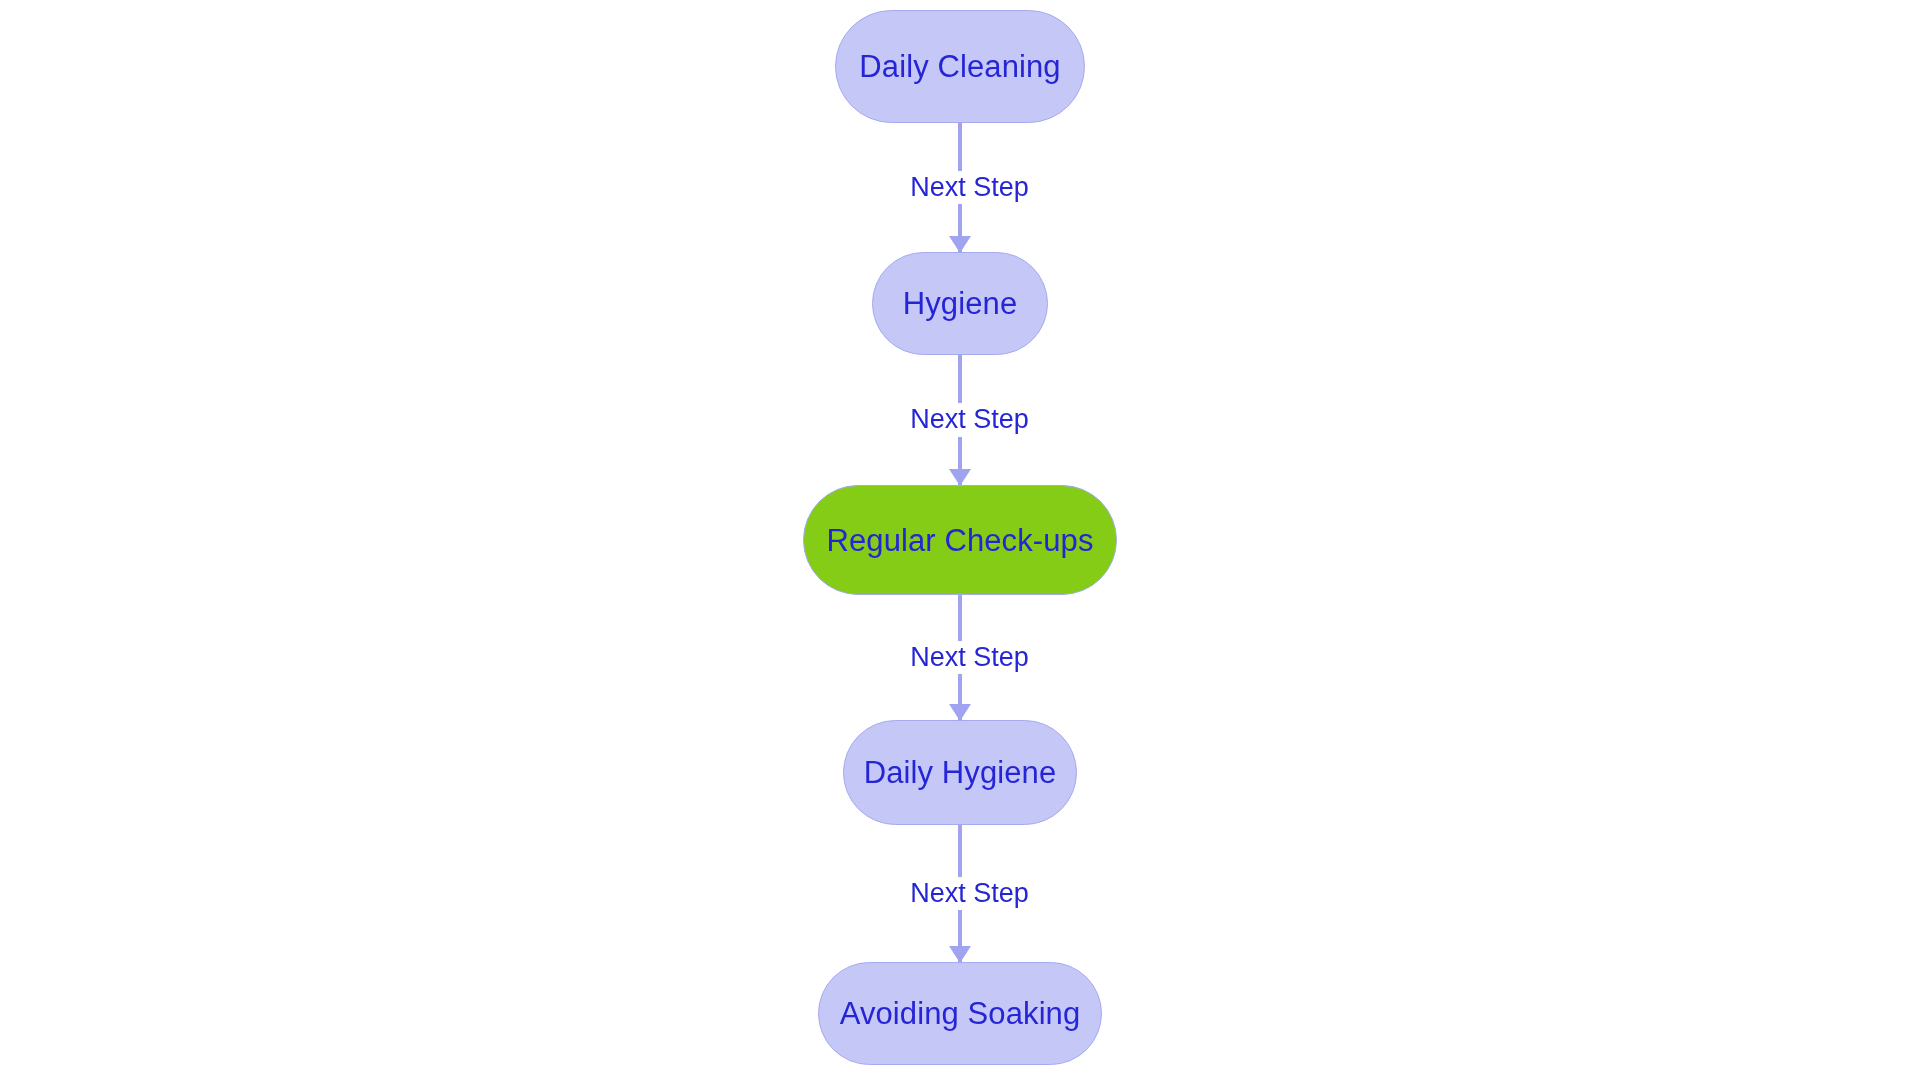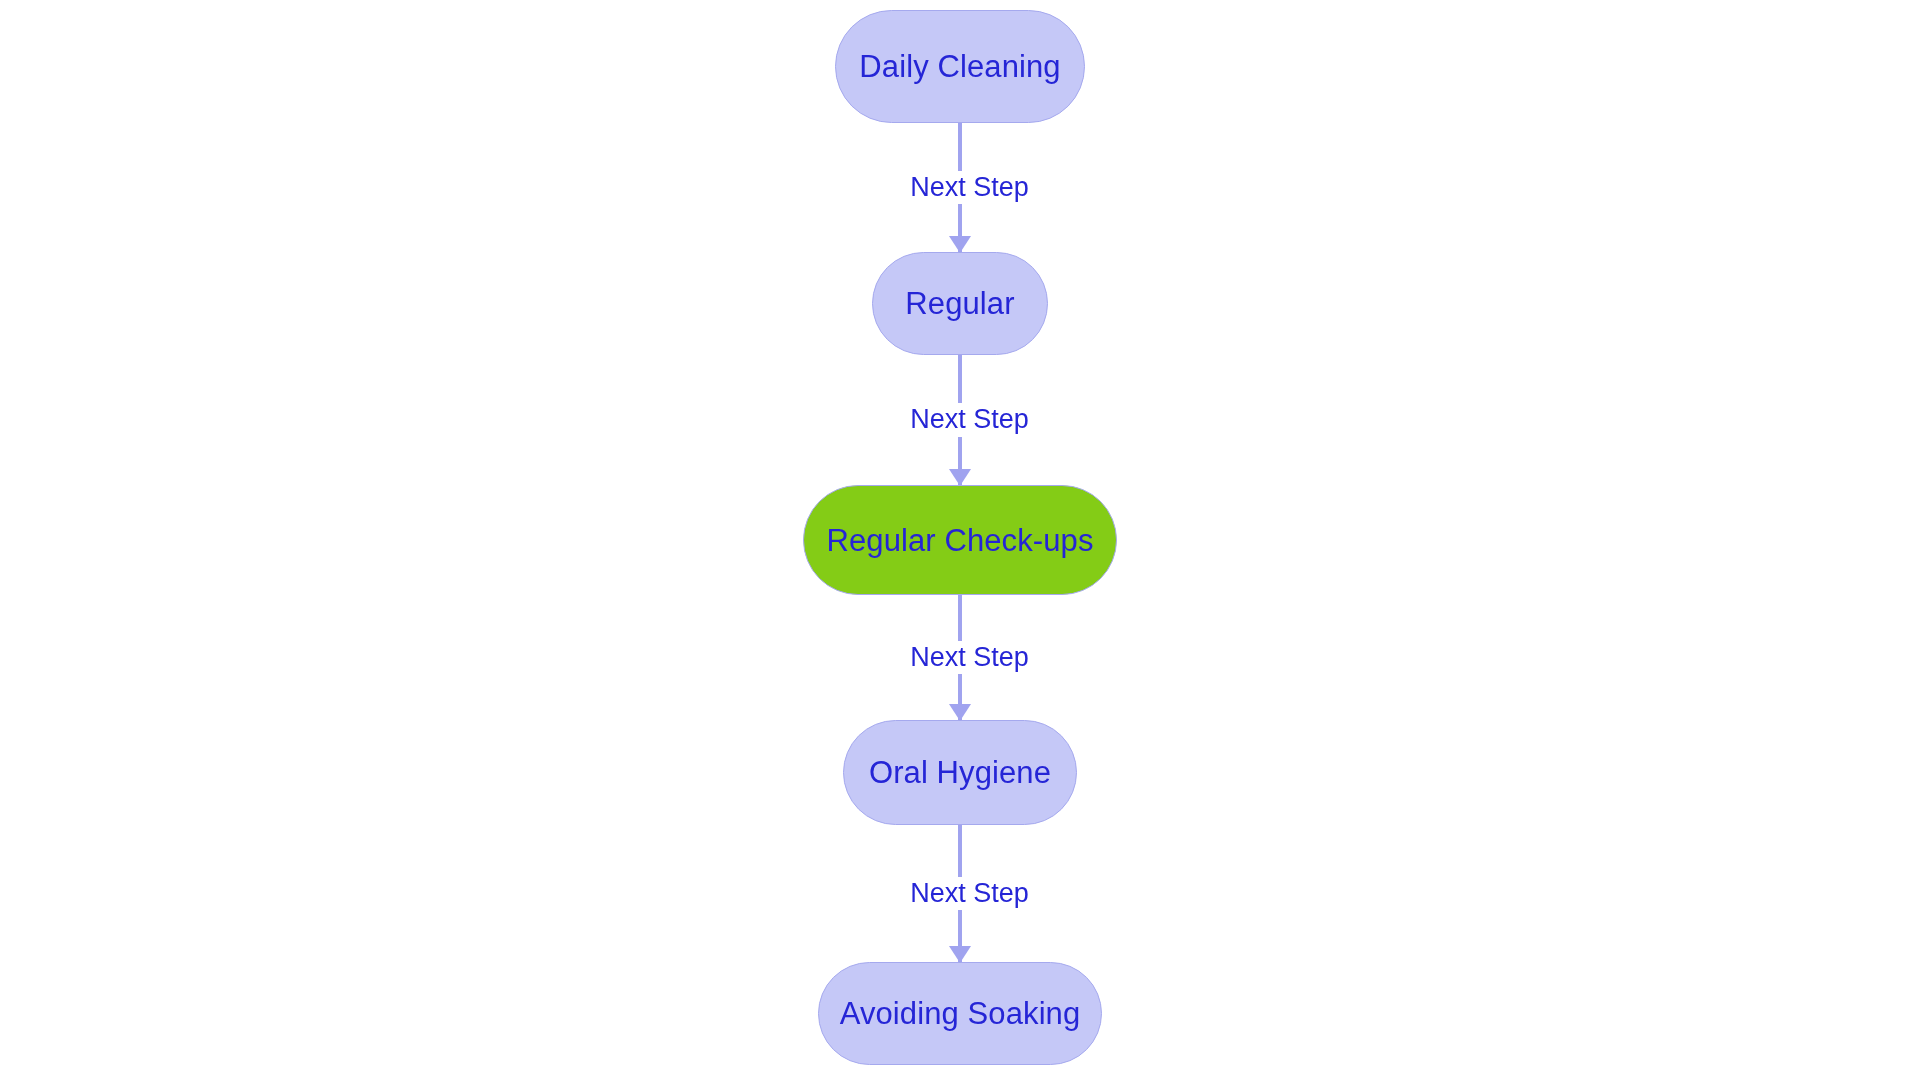--- a/index.html
+++ b/index.html
@@ -104,41 +104,41 @@
       <span class="node-label">Daily Cleaning</span>
     </div>
 
     <div class="edge" id="edge-1" style="height: 129px;">
       <span class="edge-line" style="background: rgb(160, 163, 239);"></span>
       <span class="edge-arrow" style="border-top-color: rgb(160, 163, 239);"></span>
       <span class="edge-label" style="color: rgb(37, 37, 214);">Next Step</span>
     </div>
 
     <div class="node" id="node-2" style="width: 176px; height: 103px; background: rgb(197, 200, 247); border-color: rgb(165, 169, 238); color: rgb(37, 37, 214);">
-      <span class="node-label">Regular</span>
+      <span class="node-label">Hygiene</span>
     </div>
 
     <div class="edge" id="edge-2" style="height: 130px;">
       <span class="edge-line" style="background: rgb(160, 163, 239);"></span>
       <span class="edge-arrow" style="border-top-color: rgb(160, 163, 239);"></span>
       <span class="edge-label" style="color: rgb(37, 37, 214);">Next Step</span>
     </div>
 
     <div class="node" id="node-3" style="width: 314px; height: 110px; background: #84cc16; border-color: rgb(165, 169, 238); color: rgb(37, 37, 214);">
       <span class="node-label">Regular Check-ups</span>
     </div>
 
     <div class="edge" id="edge-3" style="height: 125px;">
       <span class="edge-line" style="background: rgb(160, 163, 239);"></span>
       <span class="edge-arrow" style="border-top-color: rgb(160, 163, 239);"></span>
       <span class="edge-label" style="color: rgb(37, 37, 214);">Next Step</span>
     </div>
 
     <div class="node" id="node-4" style="width: 234px; height: 105px; background: rgb(197, 200, 247); border-color: rgb(165, 169, 238); color: rgb(37, 37, 214);">
-      <span class="node-label">Oral Hygiene</span>
+      <span class="node-label">Daily Hygiene</span>
     </div>
 
     <div class="edge" id="edge-4" style="height: 137px;">
       <span class="edge-line" style="background: rgb(160, 163, 239);"></span>
       <span class="edge-arrow" style="border-top-color: rgb(160, 163, 239);"></span>
       <span class="edge-label" style="color: rgb(37, 37, 214);">Next Step</span>
     </div>
 
     <div class="node" id="node-5" style="width: 284px; height: 103px; background: rgb(197, 200, 247); border-color: rgb(165, 169, 238); color: rgb(37, 37, 214);">
       <span class="node-label">Avoiding Soaking</span>

